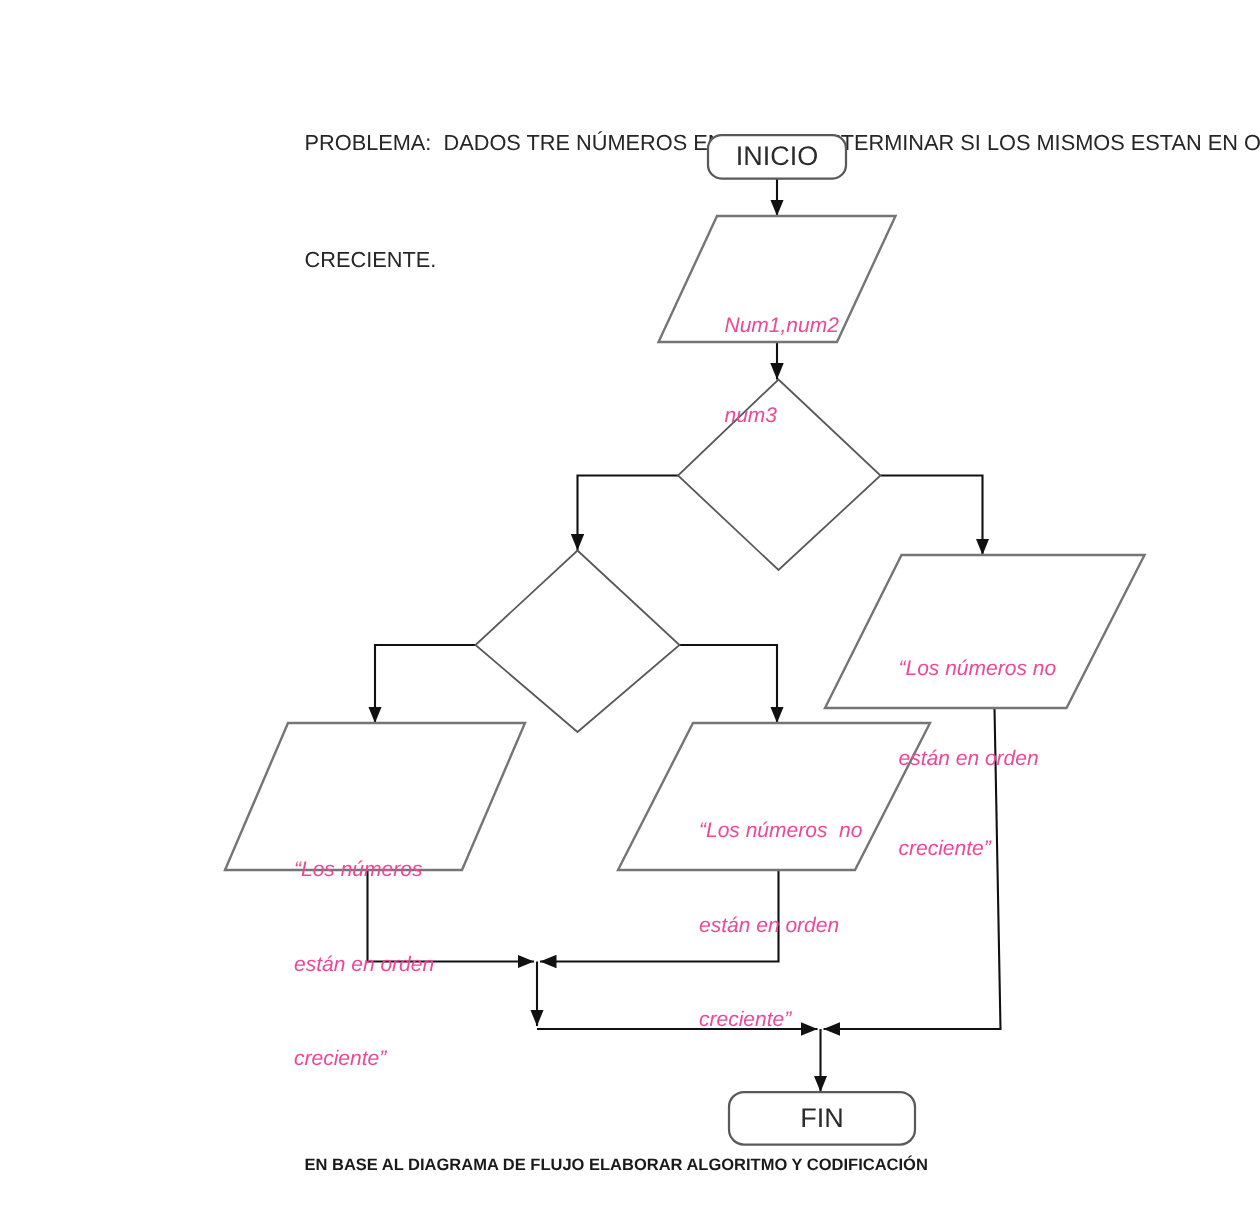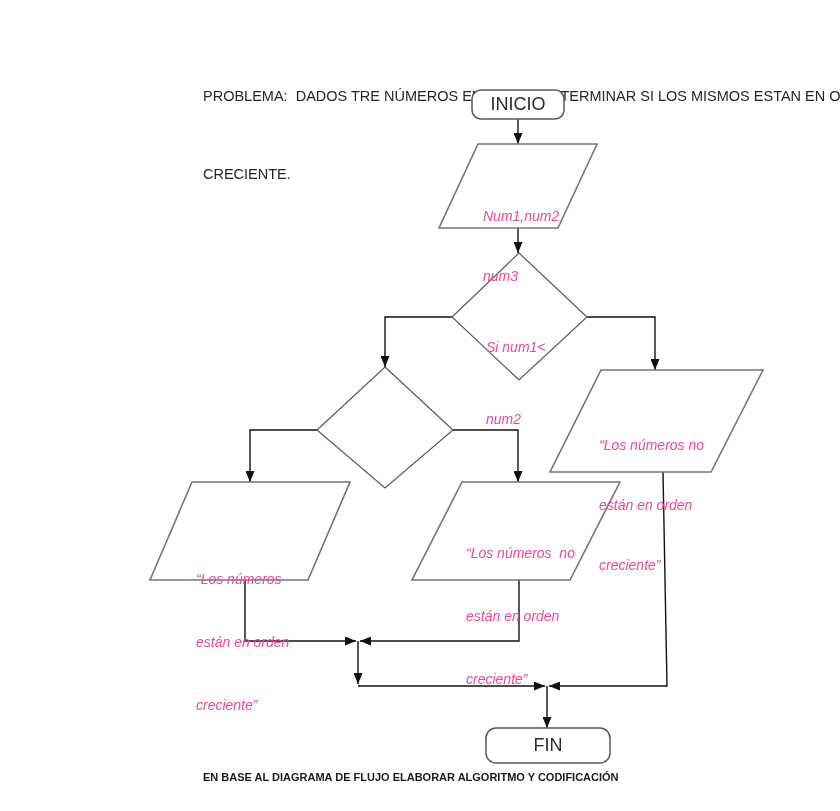--- a/index.html
+++ b/index.html
@@ -118,24 +118,20 @@
     <rect class="terminator" x="486" y="728" width="124" height="35" rx="10" ry="10"></rect>
   </svg>
 
   <div class="center-label" style="left:472px; top:90px; width:92px; height:29px;">INICIO</div>
 
   <div class="label" style="left:483px; top:166px; line-height:20px;">
     <div>Num1,num2</div>
     <div>num3</div>
   </div>
 
-  <div class="label" style="left:486px; top:287px; line-height:24px;">
-    <div>Si num1&lt;</div>
-    <div>num2</div>
-  </div>
 
 
   <div class="label" style="left:196px; top:527px; line-height:21px;">
     <div>“Los números</div>
     <div>están en orden</div>
     <div>creciente”</div>
   </div>
 
   <div class="label" style="left:466px; top:501px; line-height:21px;">
     <div>“Los números  no</div>

